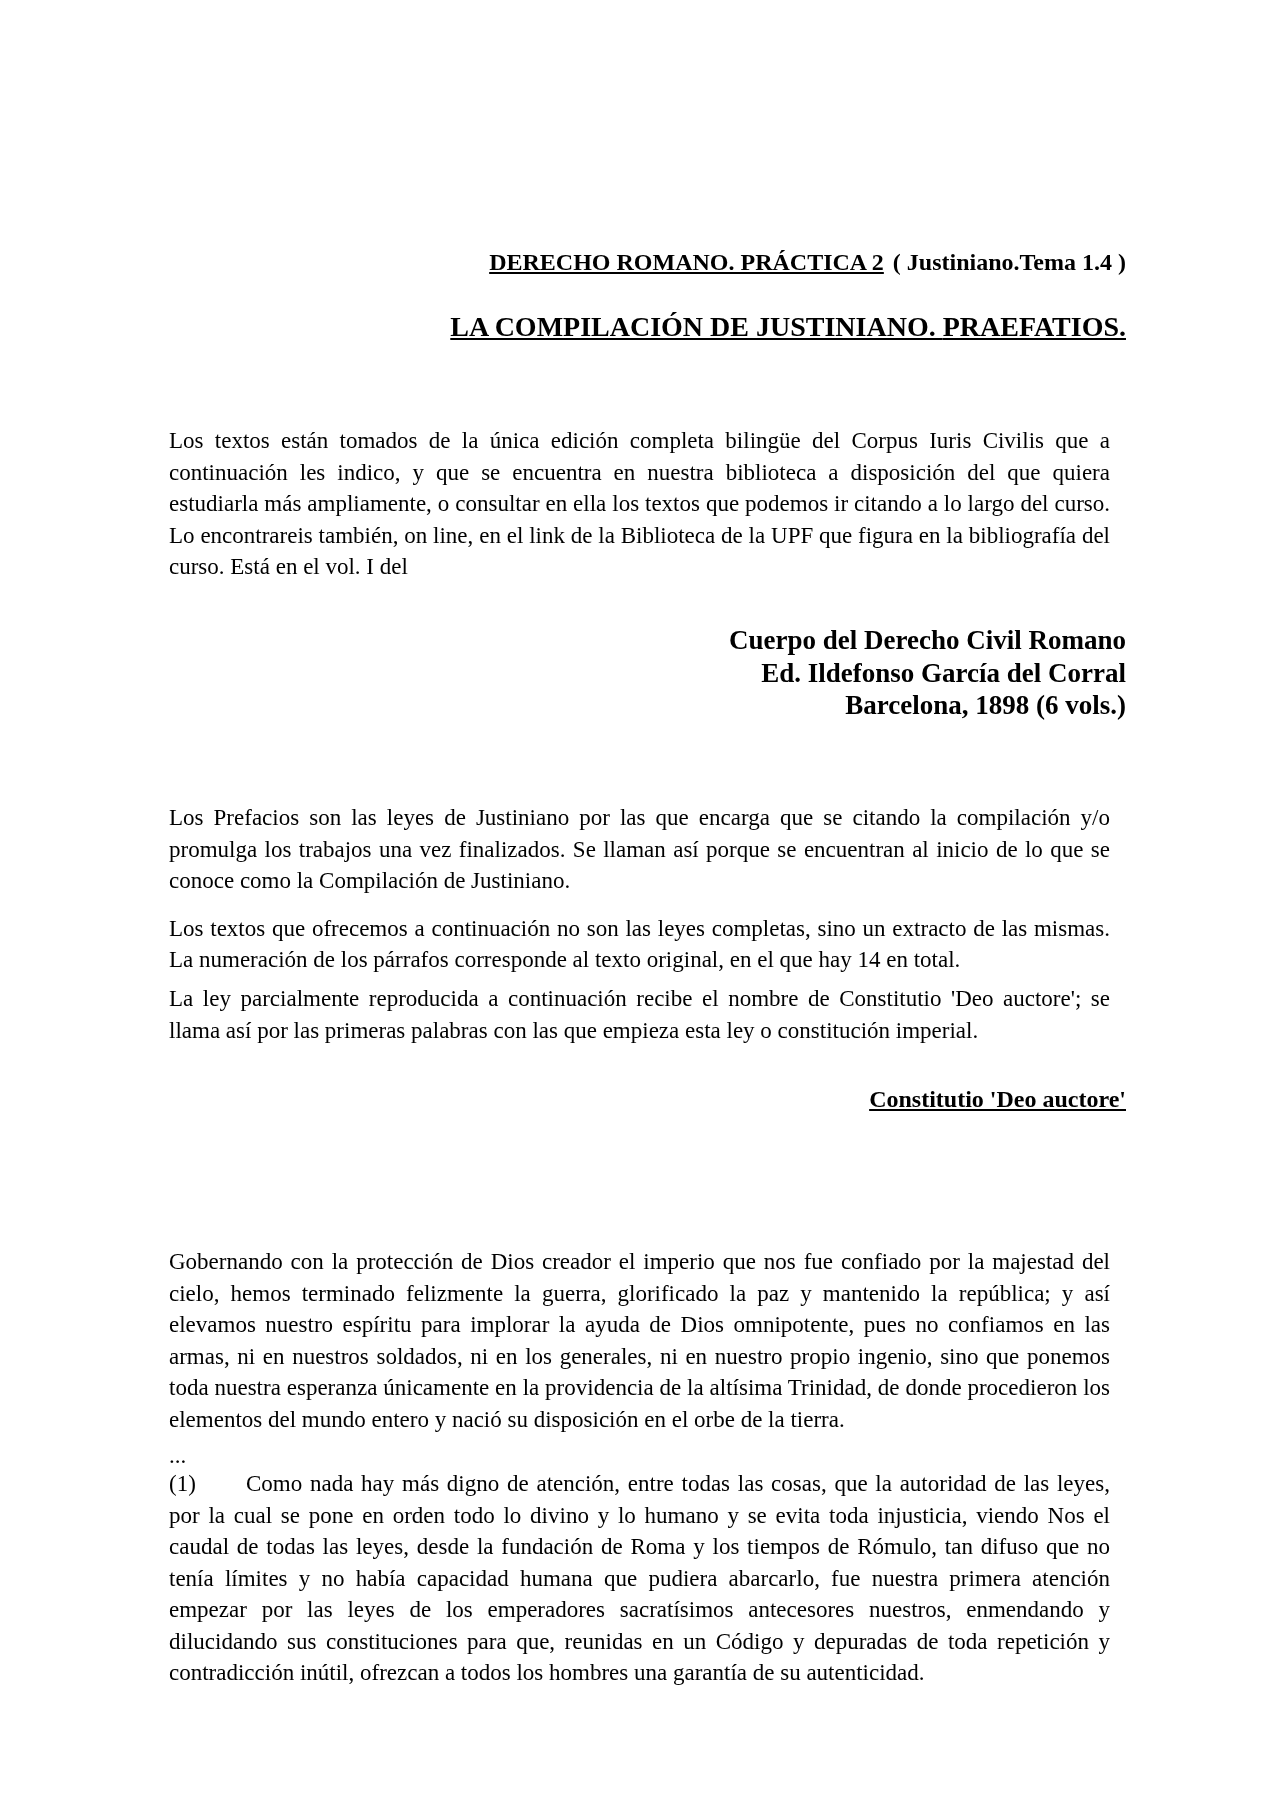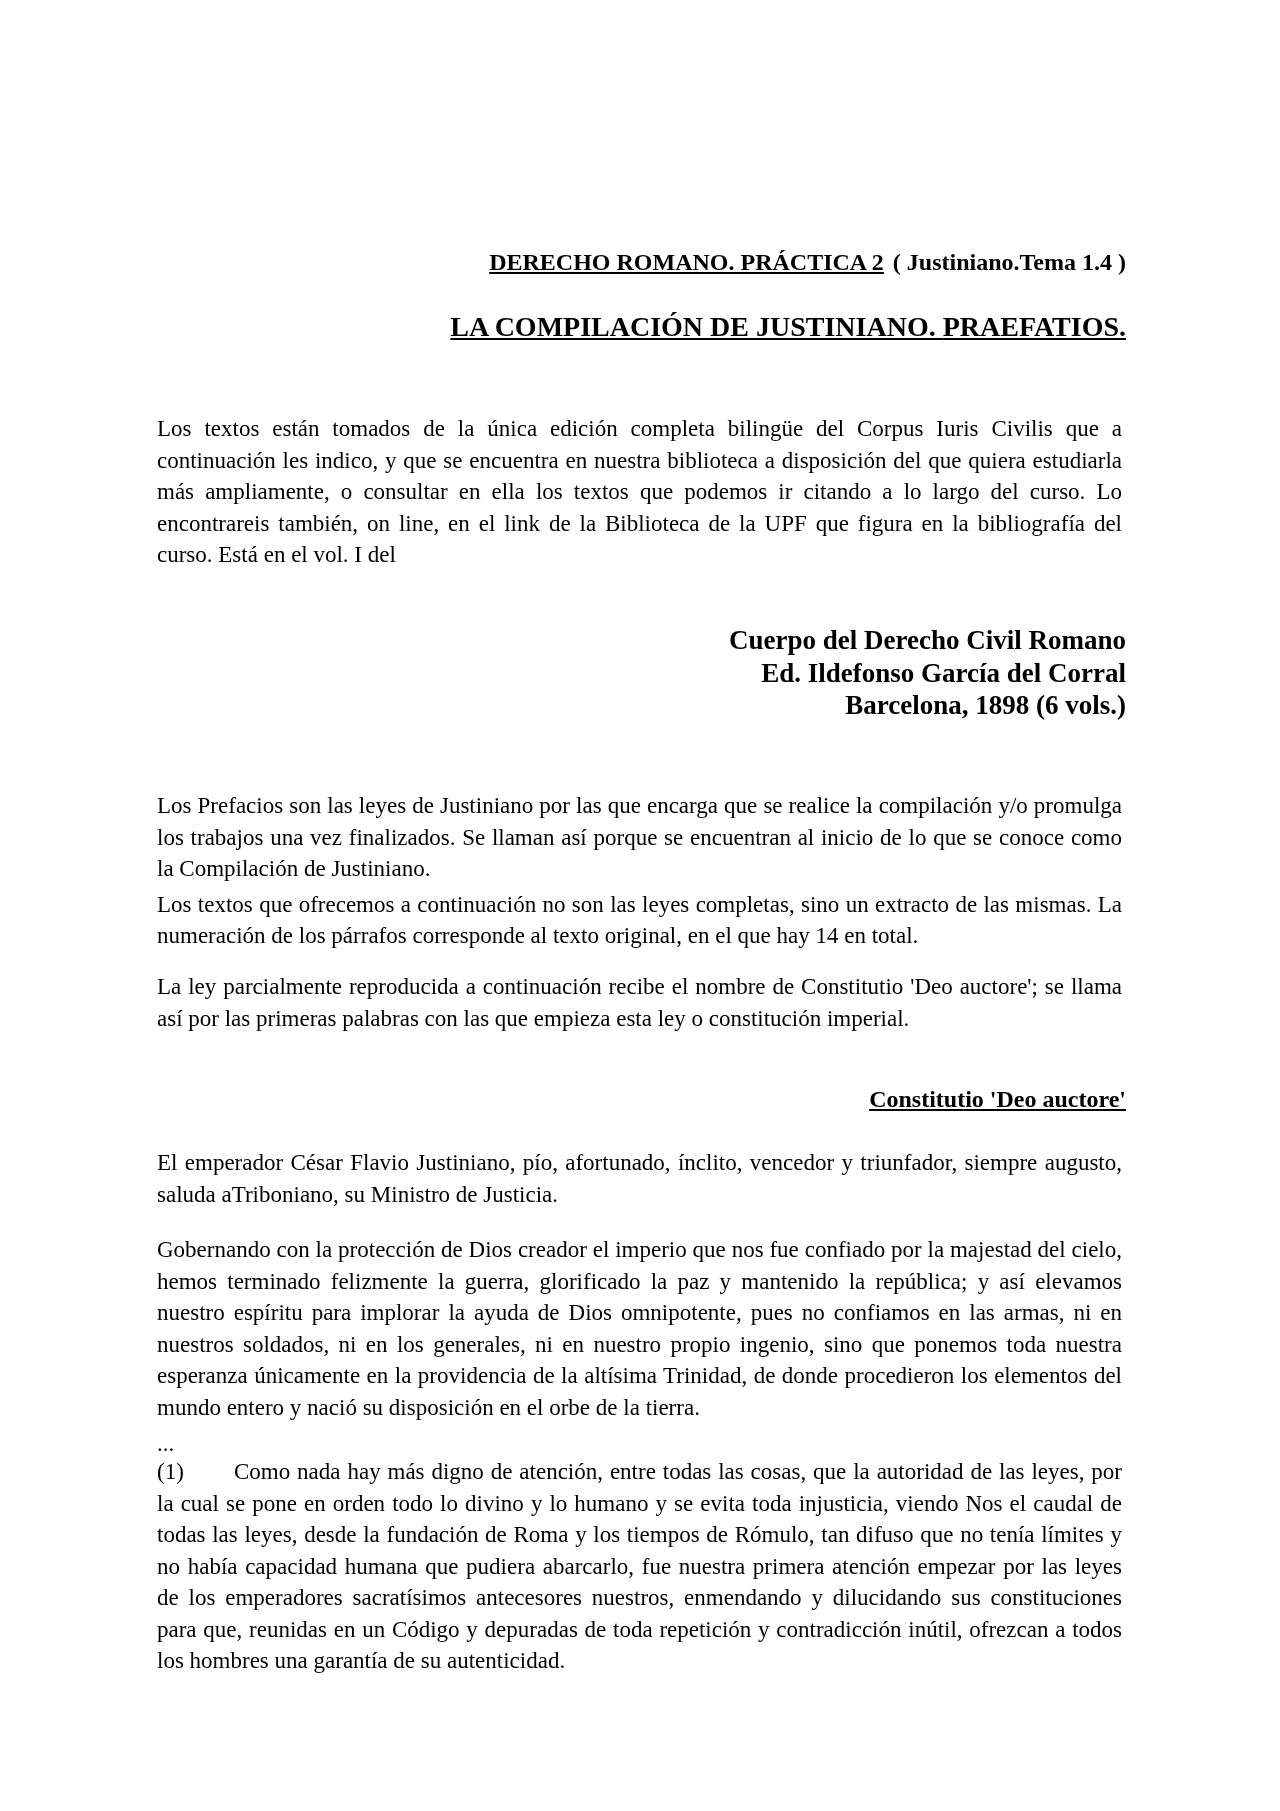--- a/index.html
+++ b/index.html
@@ -20,21 +20,21 @@
     position: absolute;
     left: 153px;
     width: 973px;
   }
   .body-text {
     font-size: 23px;
     line-height: 31.5px;
     text-align: justify;
   }
   .body-text p {
-    margin: 4px;
+    margin: 16px;
     padding: 0;
   }
   .centered {
     text-align: right;
   }
   .title1 {
     top: 246px;
     font-size: 24px;
     line-height: 32px;
     font-weight: bold;
@@ -95,35 +95,32 @@
     <p><span>Los textos están tomados de la única edición completa bilingüe del </span><span class="italic">Corpus Iuris Civilis</span><span> que a continuación les indico, y que se encuentra en nuestra biblioteca a disposición del que quiera estudiarla más ampliamente, o consultar en ella los textos que podemos ir citando a lo largo del curso. Lo encontrareis también, </span><span class="italic">on line</span><span>, en el link de la Biblioteca de la UPF que figura en la bibliografía del curso. Está en el vol. I del</span></p>
   </div>
 
   <div class="block ref-block centered">
     <p>Cuerpo del Derecho Civil Romano</p>
     <p>Ed. Ildefonso García del Corral</p>
     <p>Barcelona, 1898 (6 vols.)</p>
   </div>
 
   <div class="block body-text prefacios">
-    <p>Los Prefacios son las leyes de Justiniano por las que encarga que se realice la compilación y/o promulga los trabajos una vez finalizados. Se llaman así porque se encuentran al inicio de lo que se conoce como la Compilación de Justiniano.</p>
+    <p>Los Prefacios son las leyes de Justiniano por las que encarga que se citando la compilación y/o promulga los trabajos una vez finalizados. Se llaman así porque se encuentran al inicio de lo que se conoce como la Compilación de Justiniano.</p>
     <p>Los textos que ofrecemos a continuación no son las leyes completas, sino un extracto de las mismas. La numeración de los párrafos corresponde al texto original, en el que hay 14 en total.</p>
   </div>
 
   <div class="block body-text ley-para">
     <p>La ley parcialmente reproducida a continuación recibe el nombre de Constitutio 'Deo auctore'; se llama así por las primeras palabras con las que empieza esta ley o constitución imperial.</p>
   </div>
 
   <div class="block section-heading centered">
     <span class="underlined">Constitutio 'Deo auctore'</span>
   </div>
 
-  <div class="block body-text salutation">
-    <p>El emperador César Flavio Justiniano, pío, afortunado, ínclito, vencedor y triunfador, siempre augusto, saluda aTriboniano, su Ministro de Justicia.</p>
-  </div>
 
   <div class="block body-text gobernando">
     <p>Gobernando con la protección de Dios creador el imperio que nos fue confiado por la majestad del cielo, hemos terminado felizmente la guerra, glorificado la paz y mantenido la república; y así elevamos nuestro espíritu para implorar la ayuda de Dios omnipotente, pues no confiamos en las armas, ni en nuestros soldados, ni en los generales, ni en nuestro propio ingenio, sino que ponemos toda nuestra esperanza únicamente en la providencia de la altísima Trinidad, de donde procedieron los elementos del mundo entero y nació su disposición en el orbe de la tierra.</p>
   </div>
 
   <div class="block body-text ellipsis-line">
     <p>...</p>
   </div>
 
   <div class="block body-text item1">

